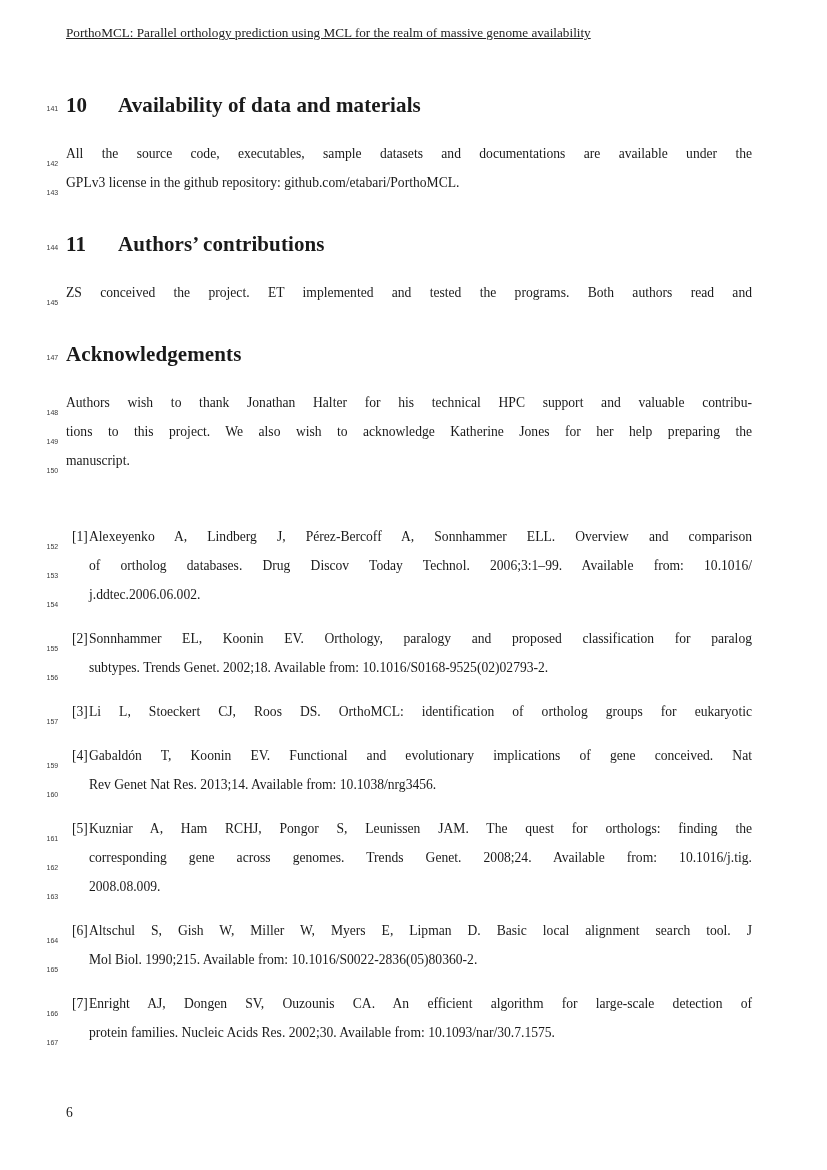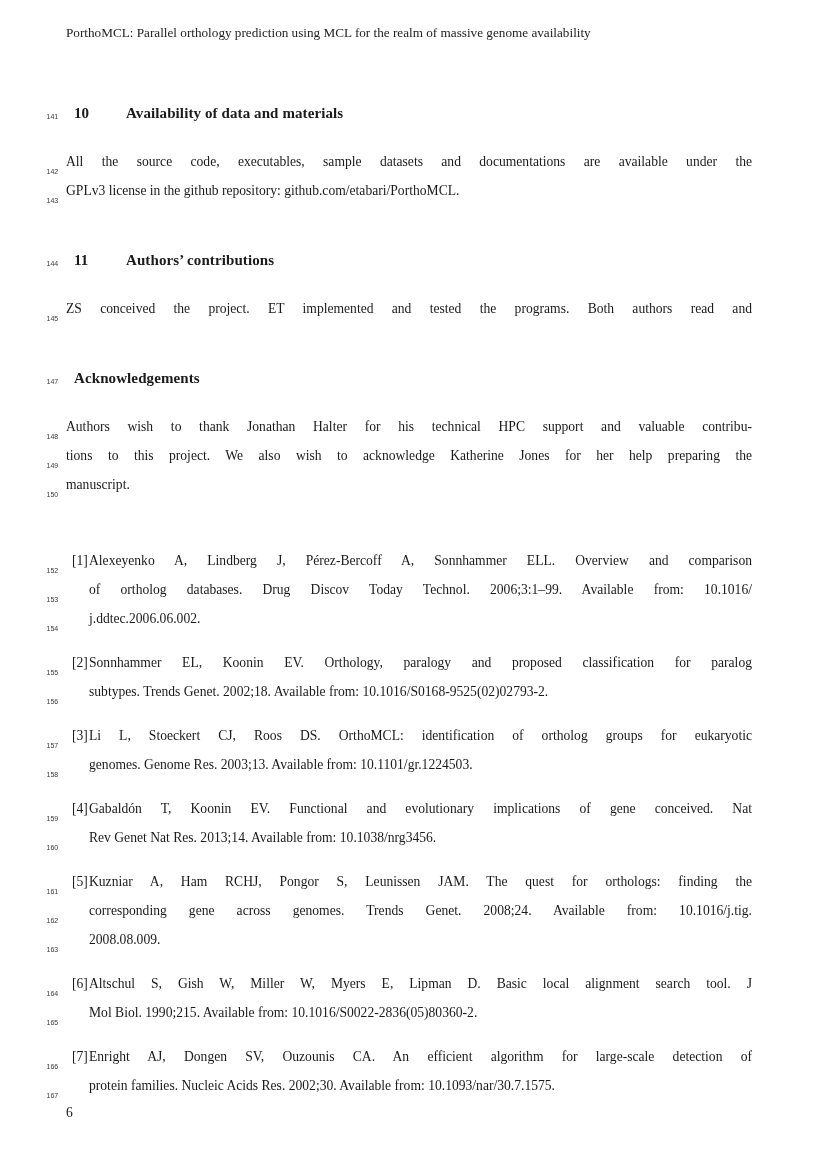--- a/index.html
+++ b/index.html
@@ -20,20 +20,21 @@
   
   .running-head {
     position: absolute;
     left: 66px;
     top: 22px;
     width: 630px;
     font-size: 13.2px;
     line-height: 22px;
     color: #222;
     text-align: left;
+    text-decoration: underline;
   }
 
   
   .content {
     position: absolute;
     left: 66px;
     top: 88px;
     width: 686px;
   }
   .lineno {
@@ -42,23 +43,23 @@
     width: 20px;
     text-align: right;
     font-family: "Liberation Sans", "DejaVu Sans", sans-serif;
     font-size: 7px;
     color: #3a3a3a;
     letter-spacing: -0.1px;
   }
 
   
   h2.sec {
-    font-size: 15px;
+    font-size: 21px;
     font-weight: bold;
-    margin: 8px;
+    margin: 0;
     padding: 0;
     line-height: 34px;
     letter-spacing: 0.1px;
   }
   h2.sec .num {
     display: inline-block;
     min-width: 52px;
   }
   .h-wrap { position: relative; height: 34px; margin-top: 0; }
   .h-wrap .lineno { top: 17px; }
@@ -206,24 +207,20 @@
             <span class="txt nojust">subtypes.  Trends Genet. 2002;18.  Available from: 10.1016/S0168-9525(02)02793-2.</span>
           </div>
         </div>
         <div class="gap-ref"></div>
         <div class="para">
           <div class="refline">
             <span class="lineno">157</span>
             <span class="label">[3]</span>
             <span class="txt">Li L, Stoeckert CJ, Roos DS.  OrthoMCL: identification of ortholog groups for eukaryotic</span>
           </div>
-          <div class="refline">
-            <span class="lineno">158</span>
-            <span class="txt nojust">genomes.  Genome Res. 2003;13.  Available from: 10.1101/gr.1224503.</span>
-          </div>
         </div>
         <div class="gap-ref"></div>
         <div class="para">
           <div class="refline">
             <span class="lineno">159</span>
             <span class="label">[4]</span>
             <span class="txt">Gabaldón T, Koonin EV. Functional and evolutionary implications of gene conceived. Nat</span>
           </div>
           <div class="refline">
             <span class="lineno">160</span>

